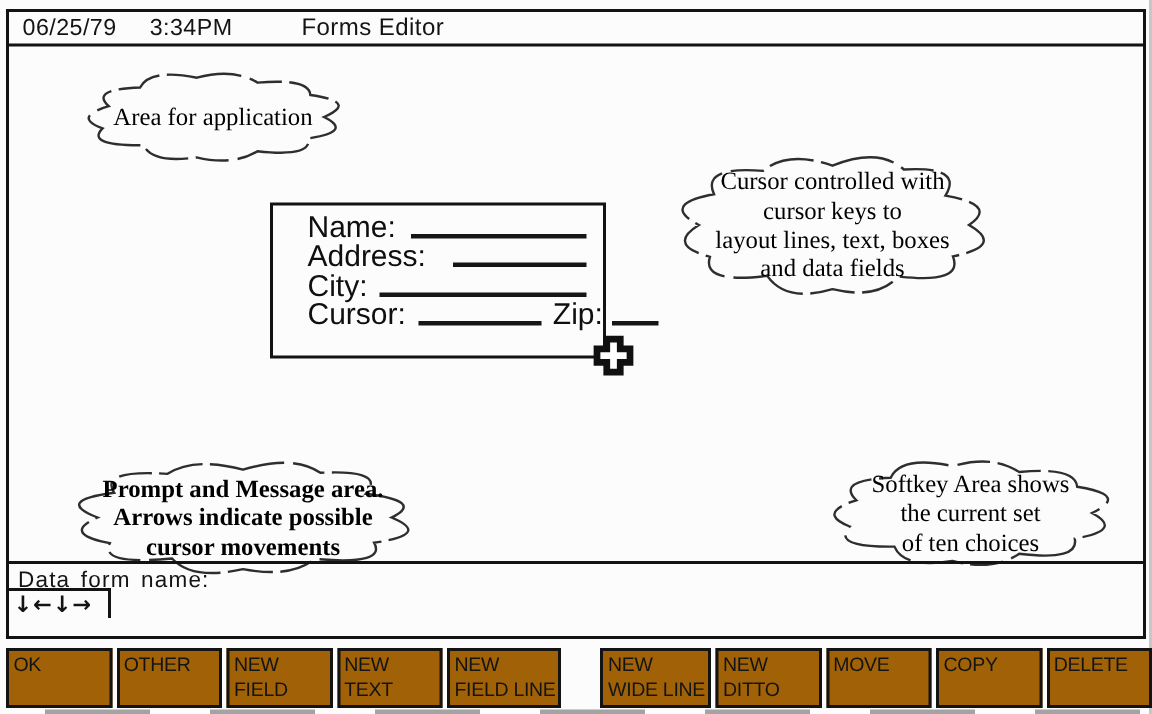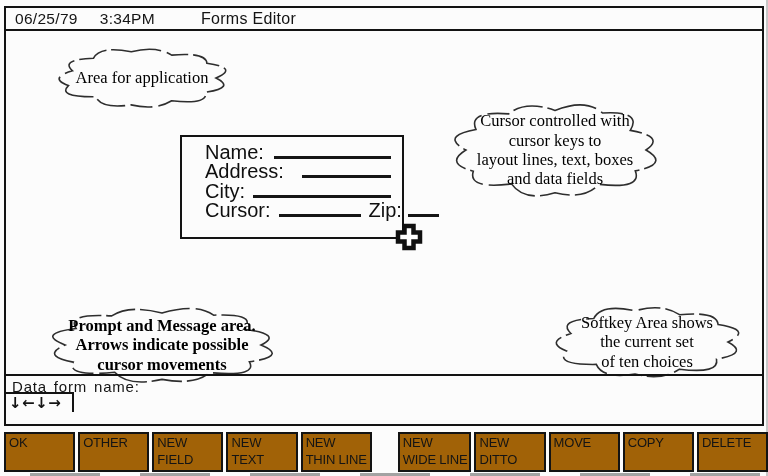--- a/index.html
+++ b/index.html
@@ -213,21 +213,21 @@
     <div class="softkey">
       <span>NEW</span>
       <span>FIELD</span>
     </div>
     <div class="softkey">
       <span>NEW</span>
       <span>TEXT</span>
     </div>
     <div class="softkey">
       <span>NEW</span>
-      <span>THIN LINE</span>
+      <span>FIELD LINE</span>
     </div>
     <div class="softkey-gap"></div>
     <div class="softkey">
       <span>NEW</span>
       <span>WIDE LINE</span>
     </div>
     <div class="softkey">
       <span>NEW</span>
       <span>DITTO</span>
     </div>

